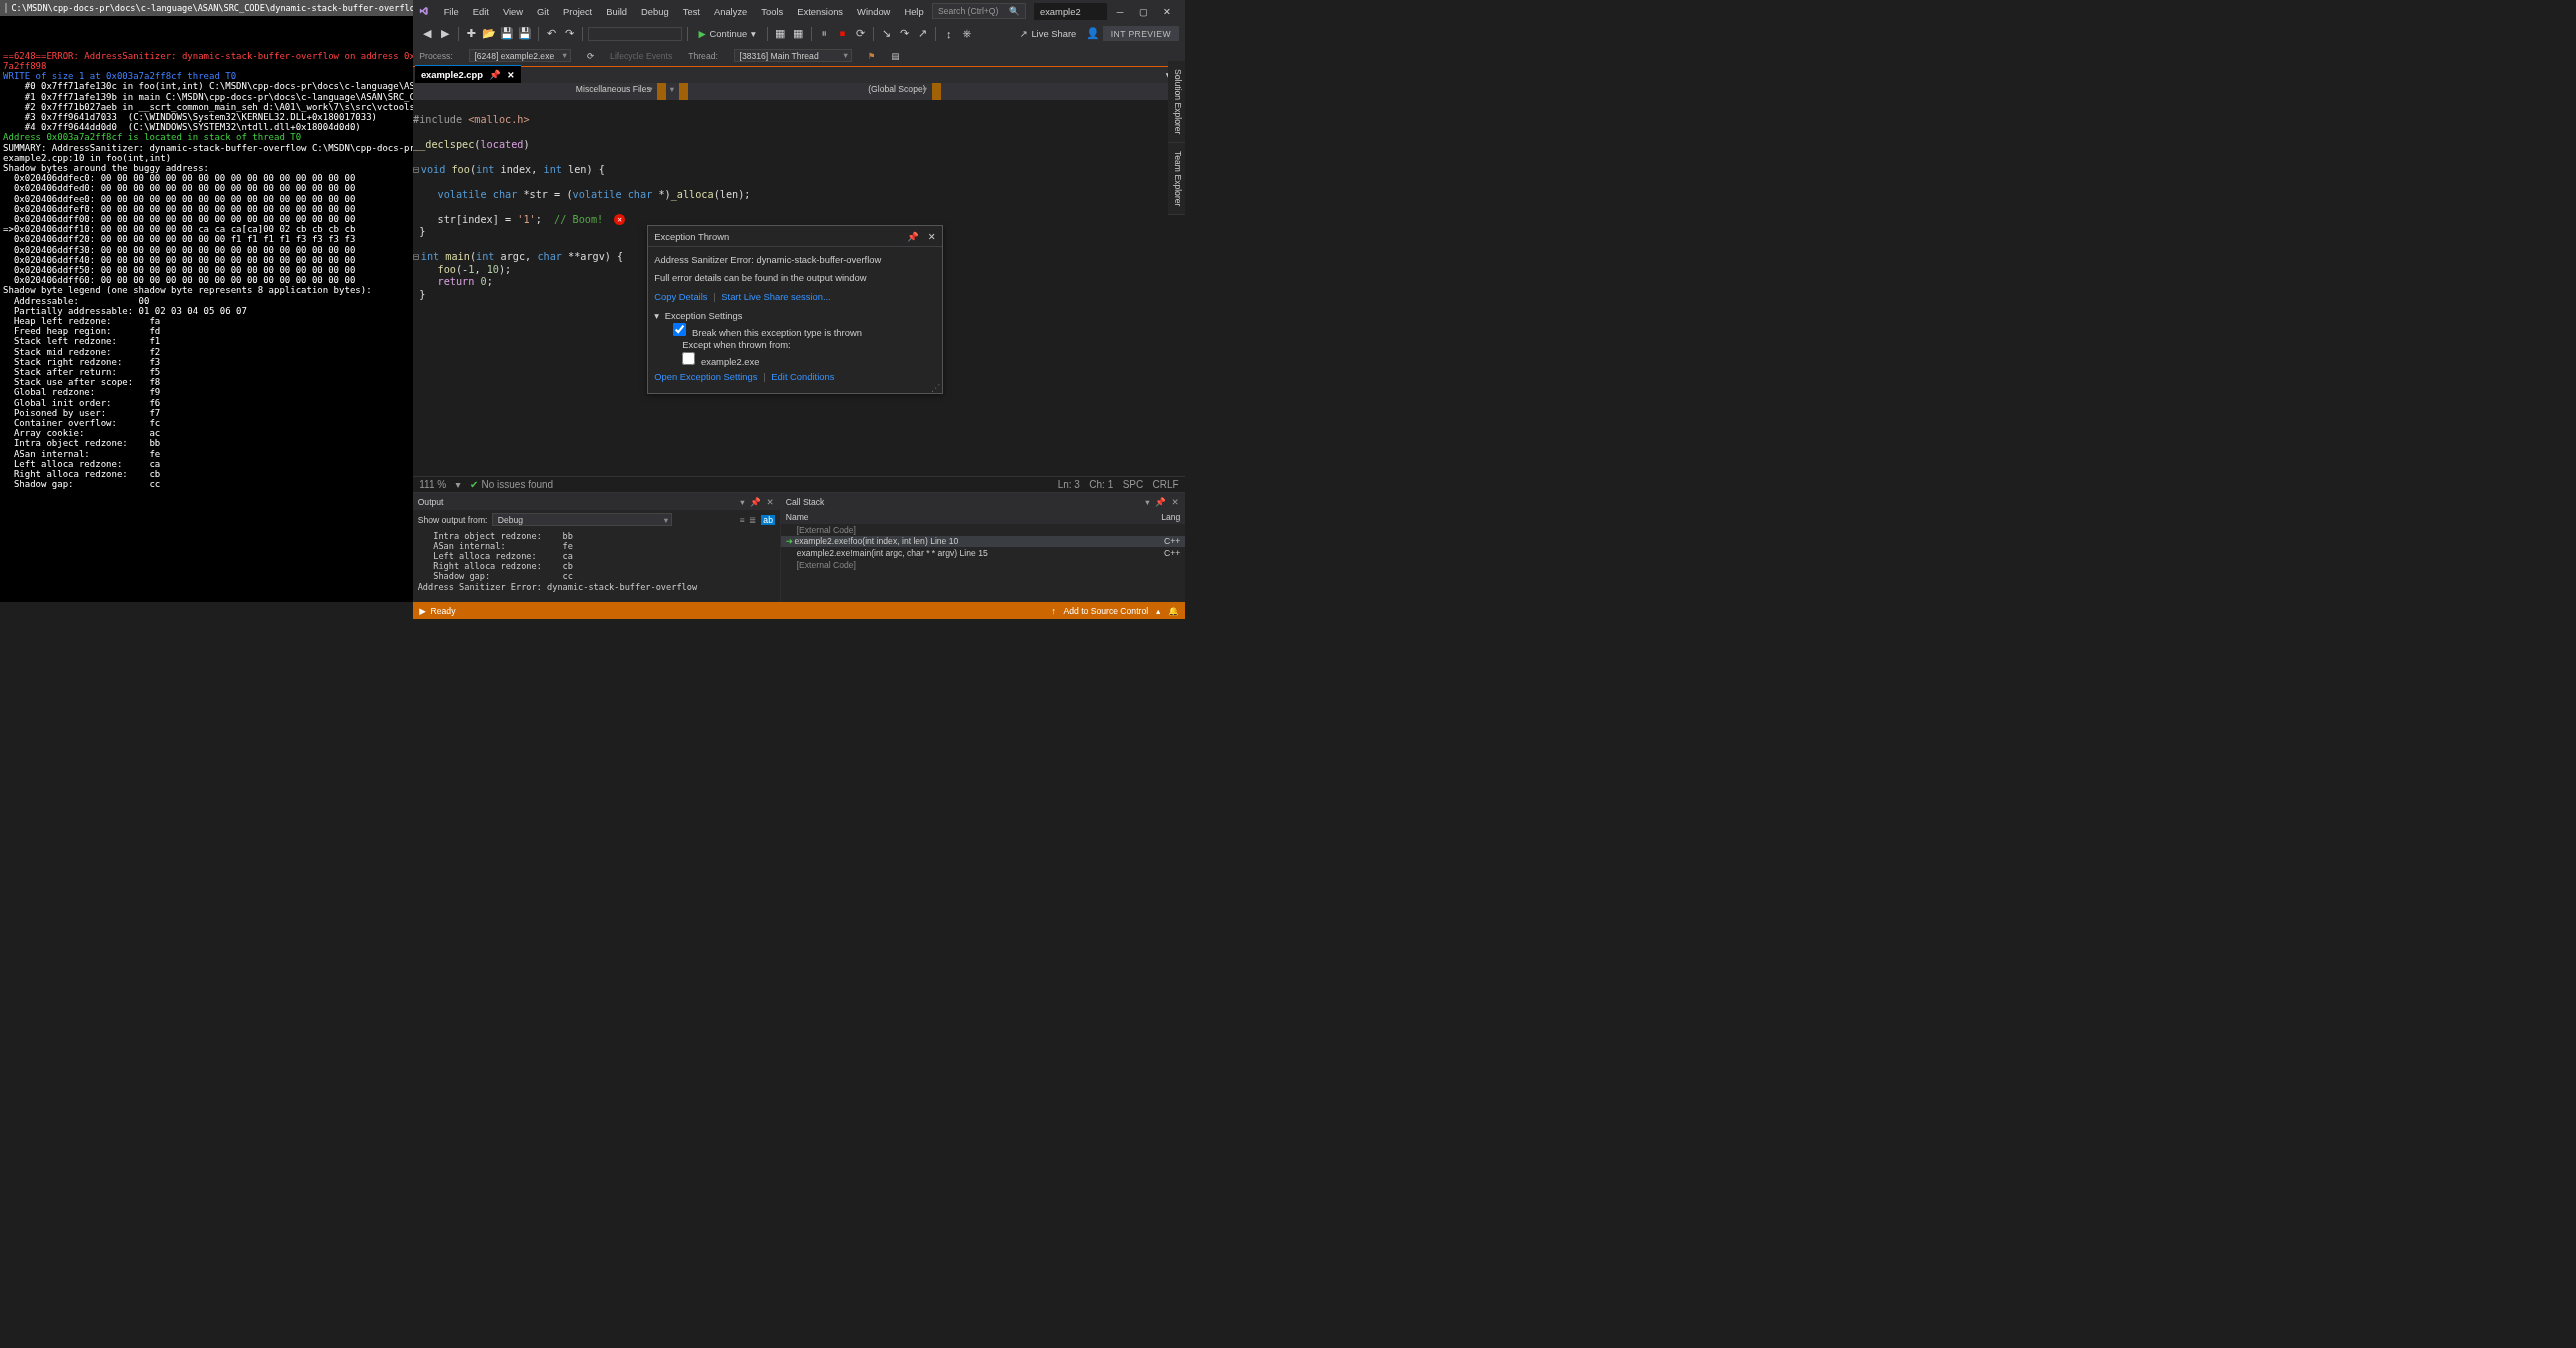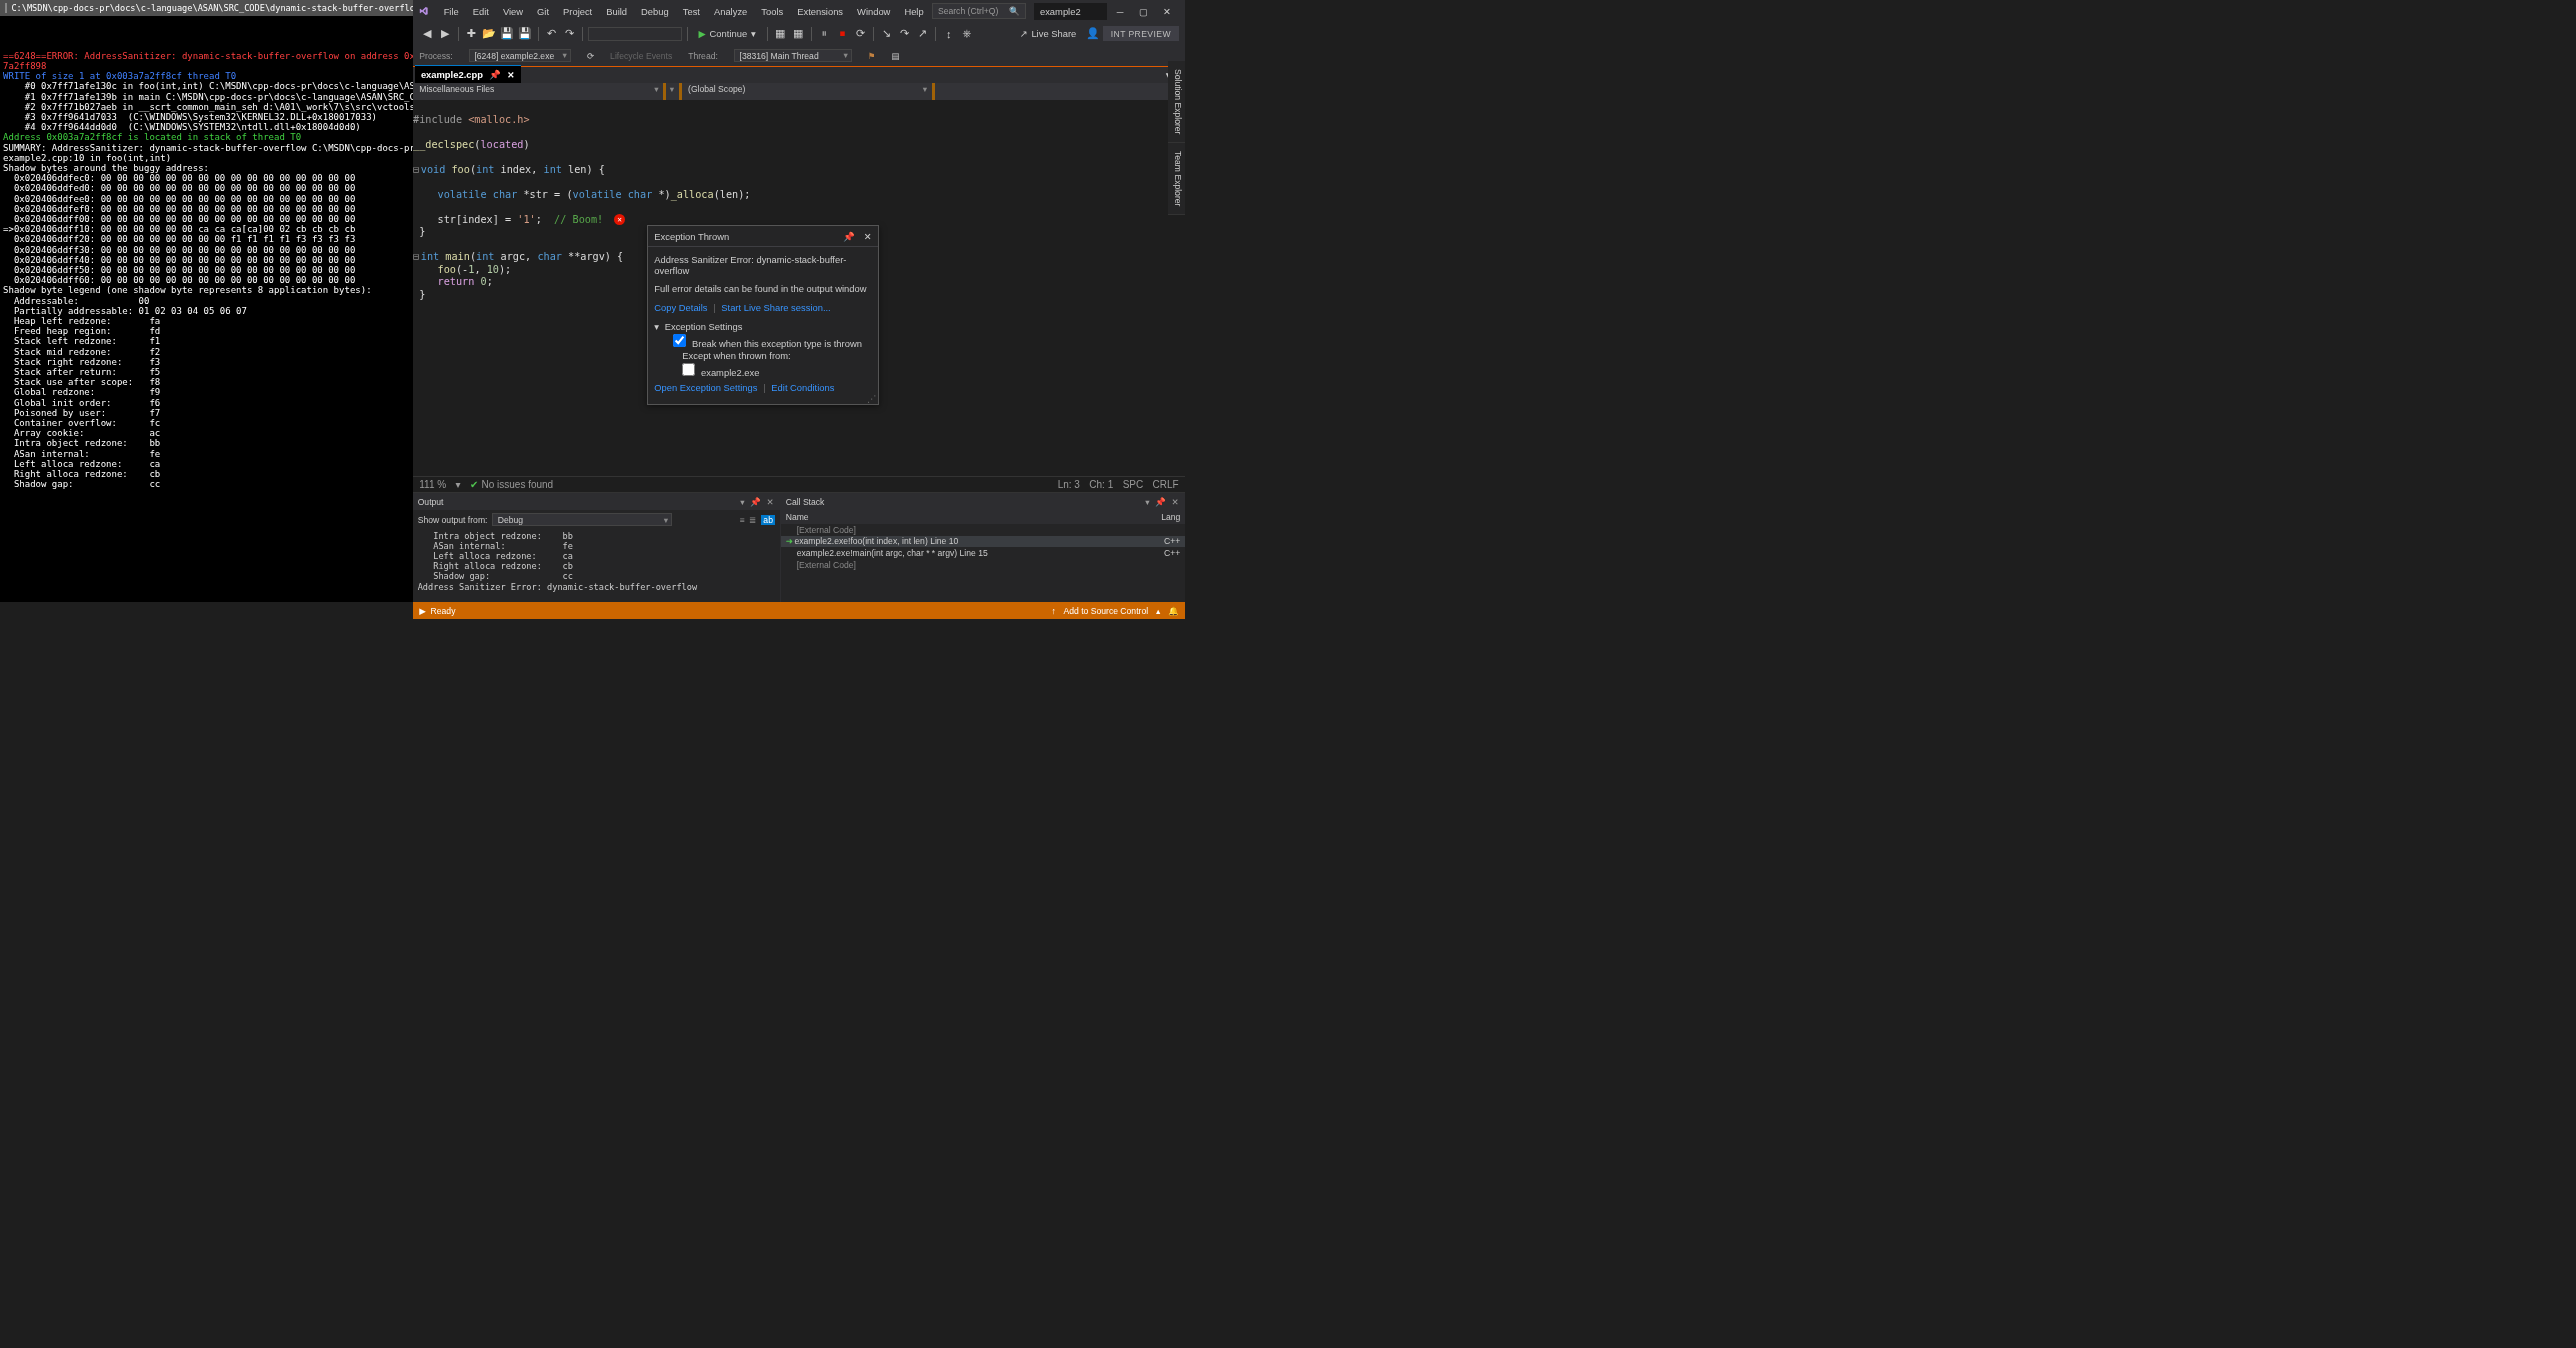--- a/index.html
+++ b/index.html
@@ -115,21 +115,21 @@
   background: #000000; color: #fff; padding: 1.6px 6.3px;
   display: flex; align-items: center; gap: 6.3px; font-size: 9.4px;
   border-top: 1.6px solid #007acc; margin-top:-1.6px;font-weight:bold;
 }
 .vs-tab-pin { color: #999; cursor: pointer; }
 .vs-tab-close { color: #fff; cursor: pointer; font-size: 8.6px; }
 .vs-tabs-right { margin-left: auto; display: flex; gap: 3.1px; padding: 0 3.1px; align-items: center; }
 
 .vs-scope-bar {
   height: 17px; background: #a16207;
-  display: flex; gap: 3px;
+  display: flex; gap: 9px; text-align: right;
 }
 .vs-scope {
   flex: 1; background: #333337; padding: 1.6px 6.3px;
   color: #ccc; position: relative; font-size: 8.6px;
 }
 .vs-scope::after { content: '▾'; position: absolute; right: 4.7px; color: #888; }
 
 .vs-editor-area {
   flex: 1; display: flex; background: #1e1e1e;
   position: relative;
@@ -154,21 +154,21 @@
 .cm { color: #57a64a; }
 .err-badge {
   display: inline-flex; width: 11px; height: 11px; border-radius: 50%;
   background: #e51400; color: #fff; align-items: center; justify-content: center;
   font-size: 7.8px; font-weight: bold; vertical-align: middle; margin-left: 4.7px;
 }
 .fold { color: #888; display: inline-block; width: 7.8px; }
 
 .exception-popup {
   position: absolute; left: 234px; top: 125px;
-  width: 232px; background: #252526;
+  width: 296px; background: #252526;
   border: 0.8px solid #555; box-shadow: 0 1.6px 6.3px rgba(0,0,0,0.5);
   color: #ccc; font-size: 9.4px;
 }
 .exception-title {
   padding: 4.7px 6.3px; display: flex; align-items: center;
   justify-content: space-between; border-bottom: 0.8px solid #3e3e42;
 }
 .exception-body { padding: 6.3px 6.3px 3.1px 6.3px; }
 .exception-body p { margin-bottom: 7.8px; }
 .link { color: #3794ff; cursor: pointer; }

